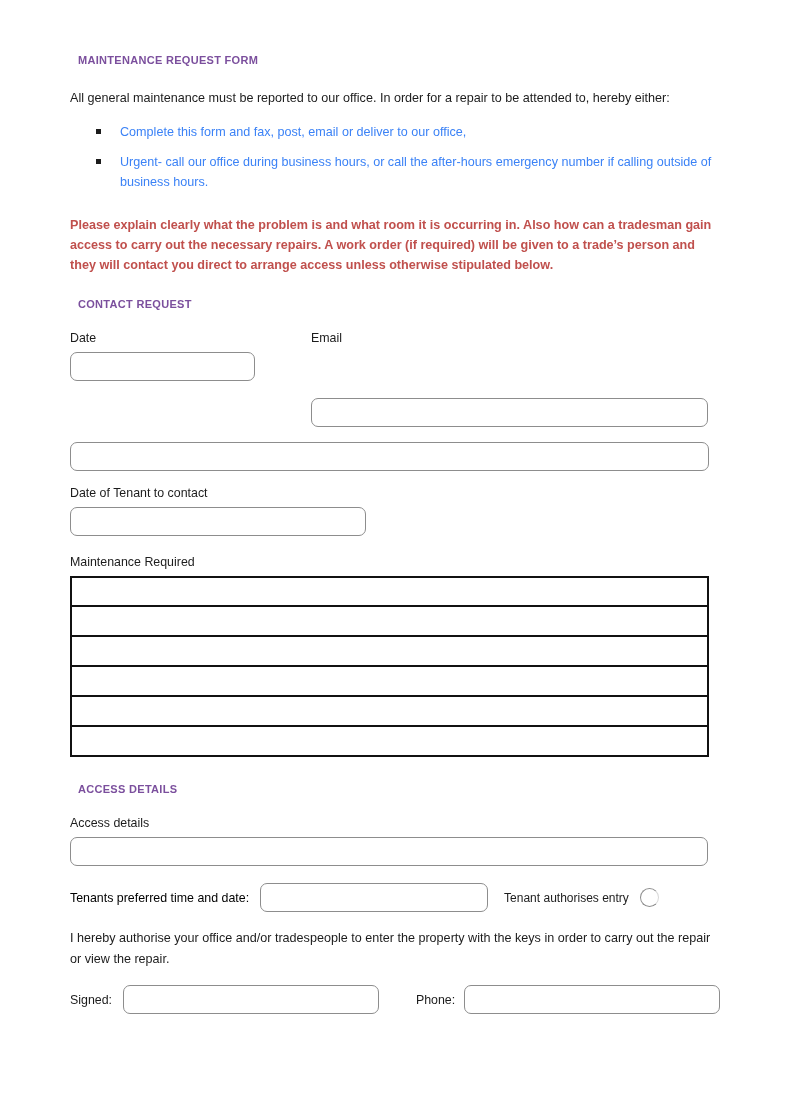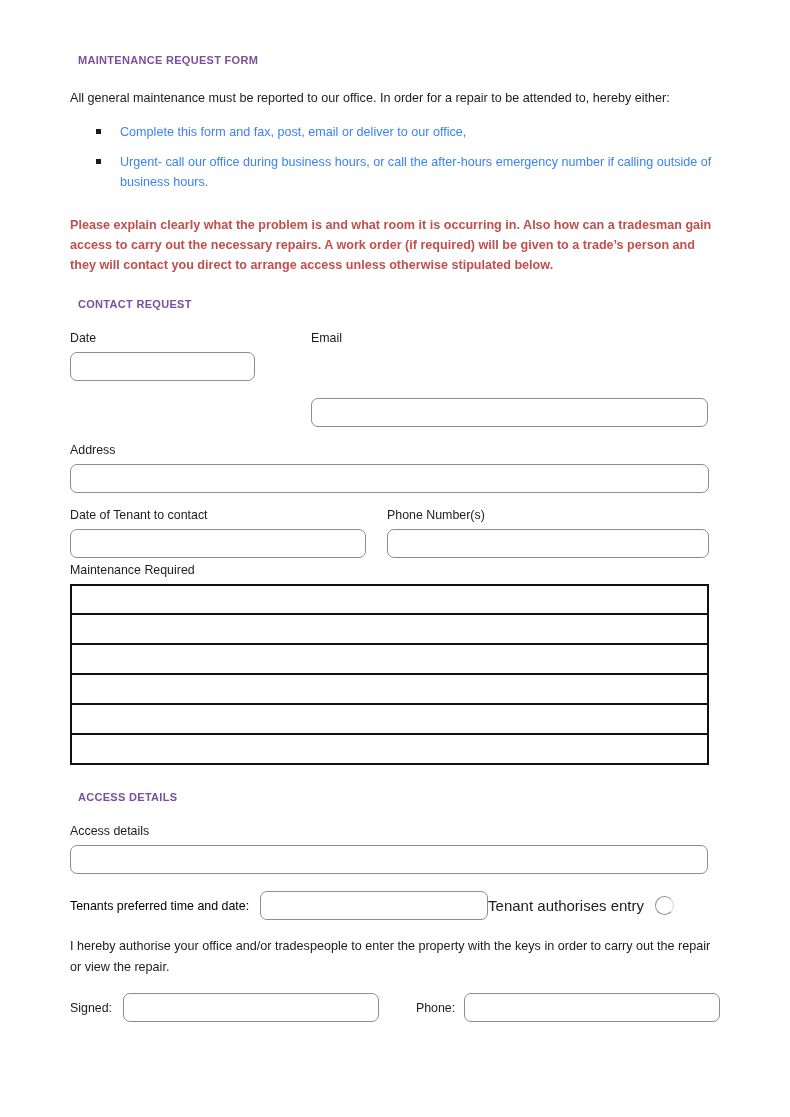--- a/index.html
+++ b/index.html
@@ -118,21 +118,21 @@
   
   .block-address { margin-top: 15px; width: 639px; }
 
   
   .row-name-phone { margin-top: 14px; }
   .cell-name { width: 296px; }
   .cell-gap-2 { width: 21px; }
   .cell-phone { width: 322px; }
 
   
-  .block-maint { margin-top: 4px; }
+  .block-maint { margin-top: 18px; }
   .maint-stack {
     width: 639px;
     margin-top: 6px;
   }
   .maint-row {
     border: 2px solid #111111;
     border-top-width: 1px;
     background: #ffffff;
     height: 31px;
     box-sizing: border-box;
@@ -158,24 +158,24 @@
   .pref-label {
     font-size: 12.4px;
     color: #000000;
     white-space: nowrap;
   }
   .pref-input-wrap {
     width: 228px;
     margin-left: 11px;
   }
   .auth-label {
-    font-size: 15px;
+    font-size: 12px;
     color: #1c1c1c;
     white-space: nowrap;
-    margin-left: 0;
+    margin-left: 16px;
     text-align: center;
   }
   .auth-circle {
     width: 19px;
     height: 19px;
     border: 1px solid #8d8d8d;
     border-radius: 50%;
     margin-left: 11px;
     background: #ffffff;
     box-sizing: border-box;
@@ -233,34 +233,29 @@
         <input class="rbox" type="text" placeholder="" style="">
       </div>
       <div class="cell-gap-1"></div>
       <div class="col cell-email">
         <label class="field-label">Email</label>
         <input class="rbox" type="text" placeholder="" style="">
       </div>
     </div>
 
     <div class="col block-address">
-      <label class="field-label">Address</label>
       <input class="rbox" type="text" placeholder="" style="">
     </div>
 
     <div class="row row-name-phone">
       <div class="col cell-name">
         <label class="field-label">Date of Tenant to contact</label>
         <input class="rbox" type="text" placeholder="" style="">
       </div>
       <div class="cell-gap-2"></div>
-      <div class="col cell-phone">
-        <label class="field-label">Phone Number(s)</label>
-        <input class="rbox" type="text" placeholder="" style="">
-      </div>
     </div>
 
     <div class="block-maint">
       <label class="field-label">Maintenance Required</label>
       <div class="maint-stack">
         <input class="maint-row" type="text" style="">
         <input class="maint-row" type="text" style="">
         <input class="maint-row" type="text" style="">
         <input class="maint-row" type="text" style="">
         <input class="maint-row" type="text" style="">

